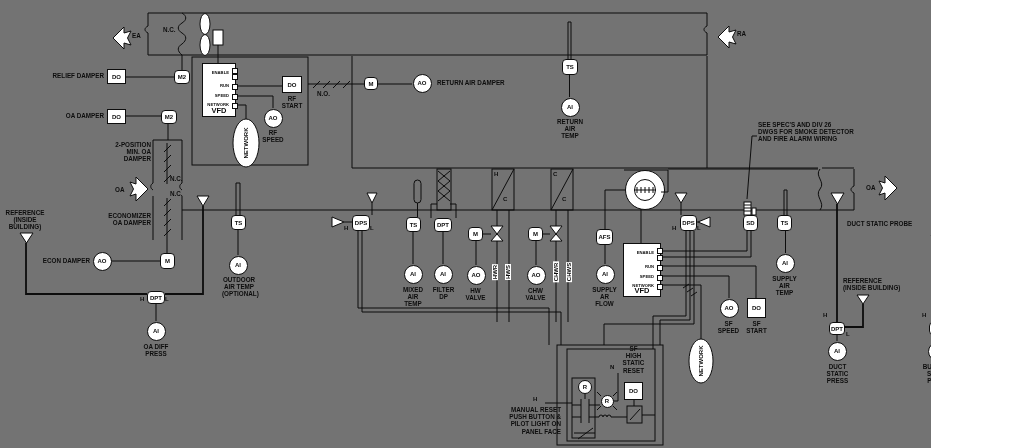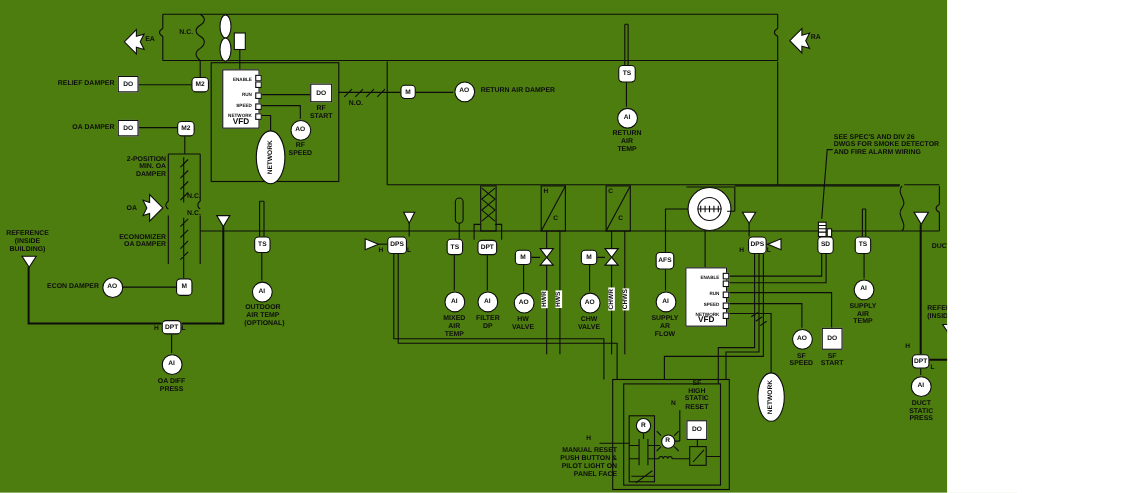--- a/index.html
+++ b/index.html
@@ -1,16 +1,16 @@
 <!DOCTYPE html>
 <html><head>
 <meta charset="utf-8">
 <style>
   html,body{margin:0;padding:0;background:#fff;}
-  #stage{position:relative;width:861px;height:448px;background:#4d7c0f;overflow:hidden;
+  #stage{position:relative;width:931px;height:448px;background:#737373;overflow:hidden;
          font-family:"Liberation Sans",sans-serif;}
   #base{position:absolute;left:0;top:0;z-index:1;}
   #nodes{position:absolute;left:0;top:0;width:100%;height:100%;z-index:2;}
   .lbl{position:absolute;font:bold 6.3px/1.14 "Liberation Sans",sans-serif;color:#0d0d0d;
        white-space:pre-line;letter-spacing:0;}
   .lbl.l{text-align:left}.lbl.c{text-align:center}.lbl.r{text-align:right}
   .lbl.rot{transform:translate(-50%,-50%) rotate(-90deg);background:#fff;padding:0 1px;line-height:1;}
   .inst{position:absolute;box-sizing:border-box;border:1.2px solid #0d0d0d;background:#fff;
         display:flex;align-items:center;justify-content:center;
         font:bold 6px/1 "Liberation Sans",sans-serif;color:#0d0d0d;z-index:2;}

